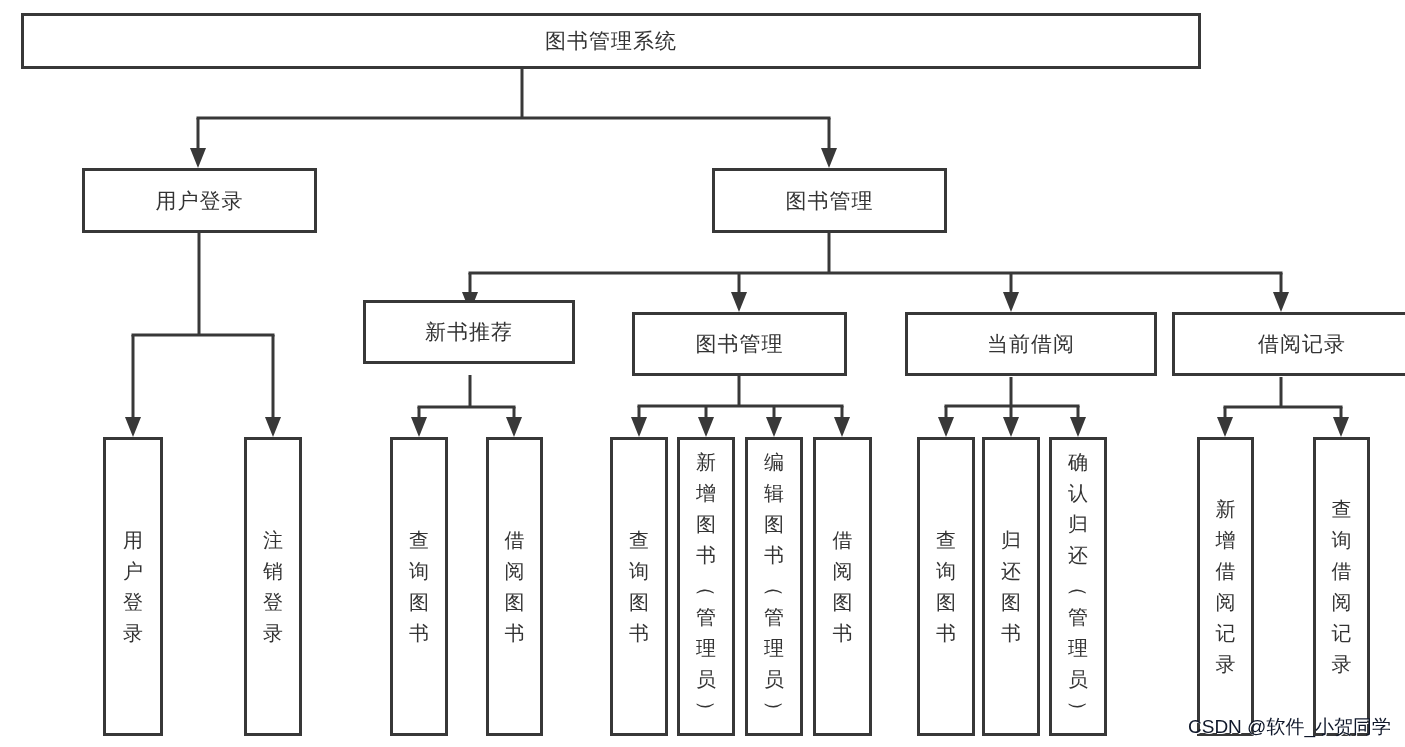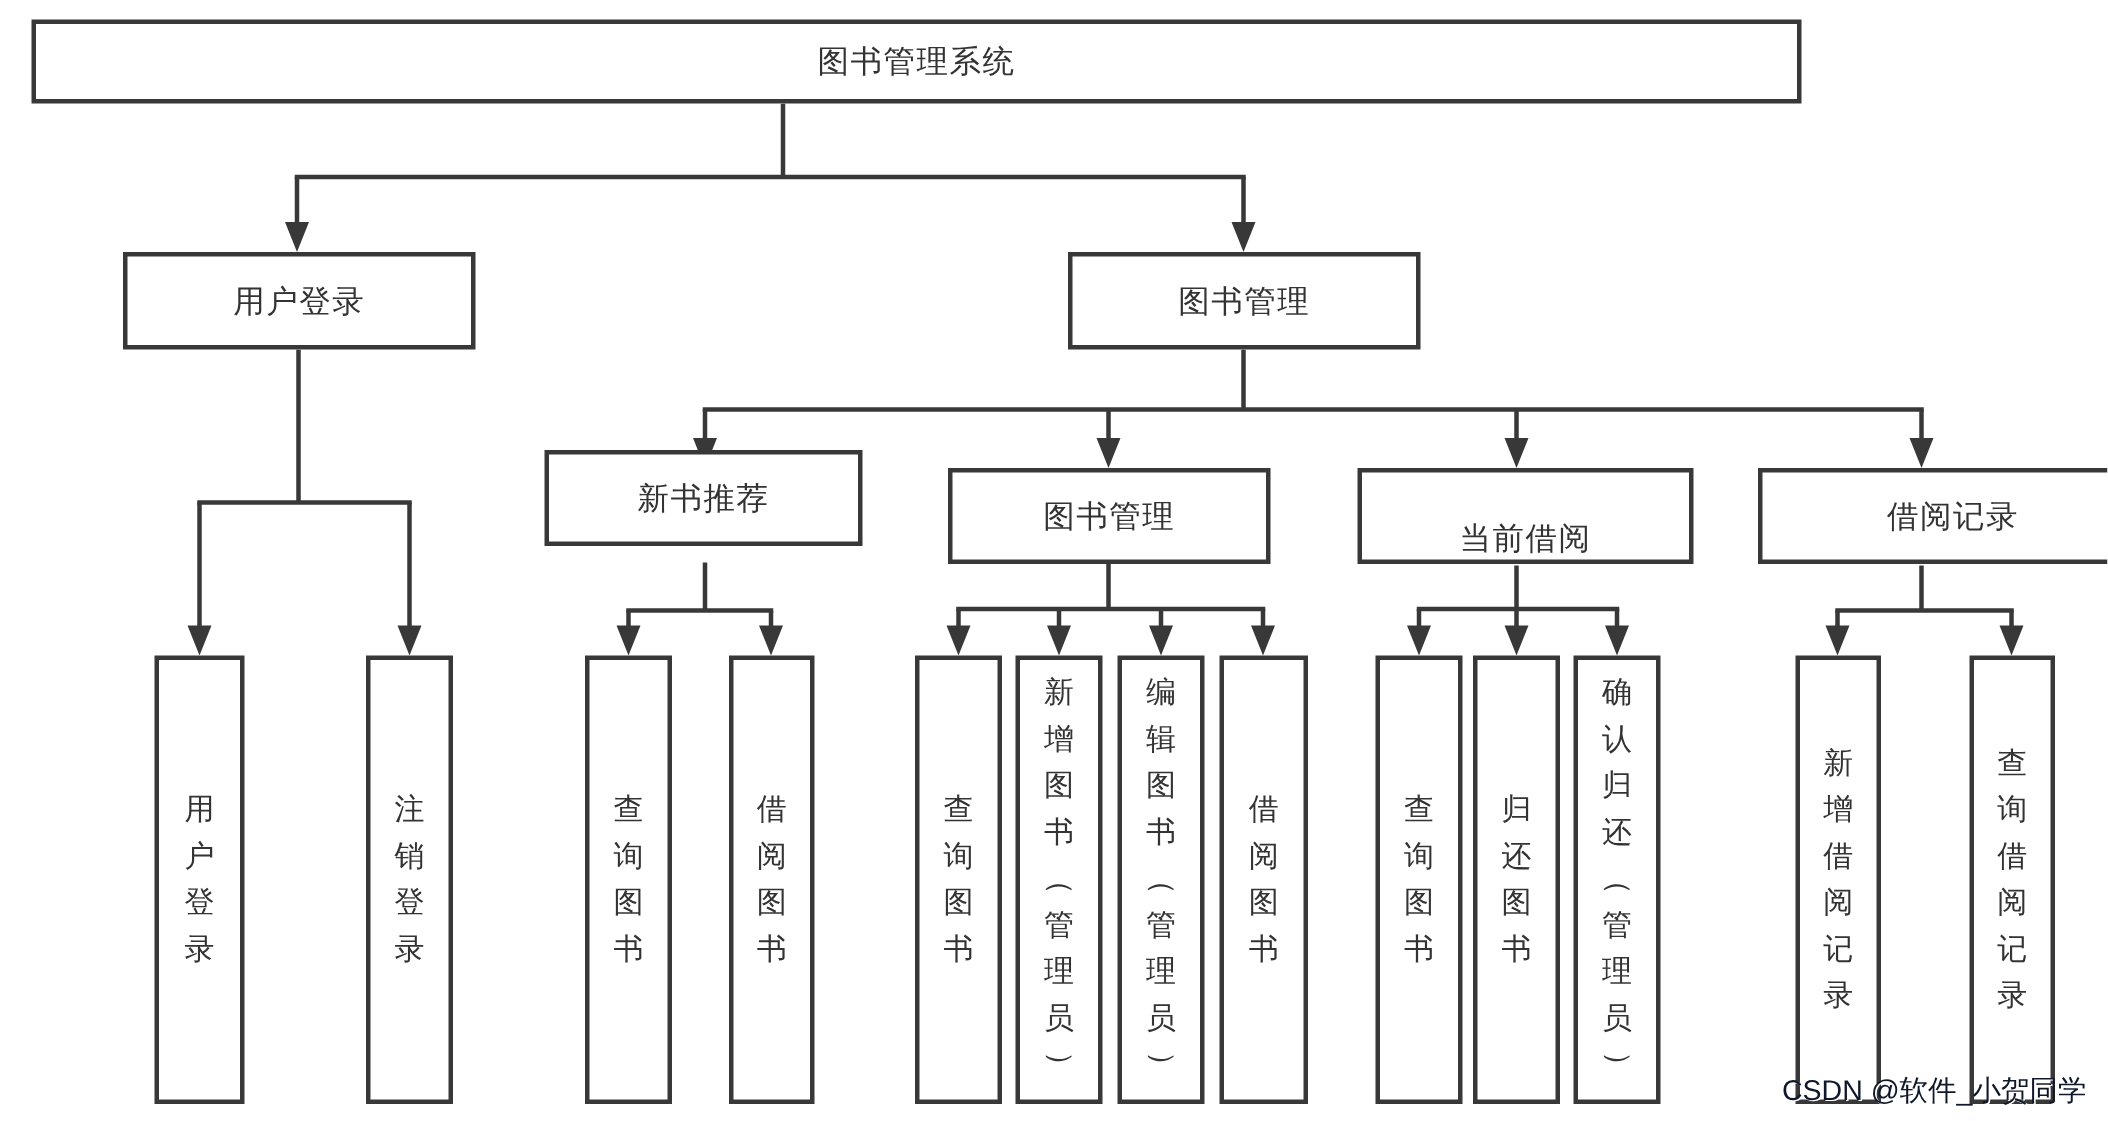--- a/index.html
+++ b/index.html
@@ -145,21 +145,21 @@
   <div class="node" style="left:82px; top:168px; width:235px; height:65px;">
     <span>用户登录</span>
   </div>
 
   <div class="node" style="left:363px; top:300px; width:212px; height:64px;">
     <span>新书推荐</span>
   </div>
   <div class="node" style="left:632px; top:312px; width:215px; height:64px;">
     <span>图书管理</span>
   </div>
-  <div class="node" style="left:905px; top:312px; width:224px; height:64px;align-items:flex-end;">
+  <div class="node" style="left:905px; top:312px; width:252px; height:64px;">
     <span>当前借阅</span>
   </div>
   <div class="node" style="left:1172px; top:312px; width:260px; height:64px;">
     <span>借阅记录</span>
   </div>
 
   <div class="leaf" style="left:103px; width:60px;">
     <div class="vlabel">
         <span class="vchar">用</span>
         <span class="vchar">户</span>

